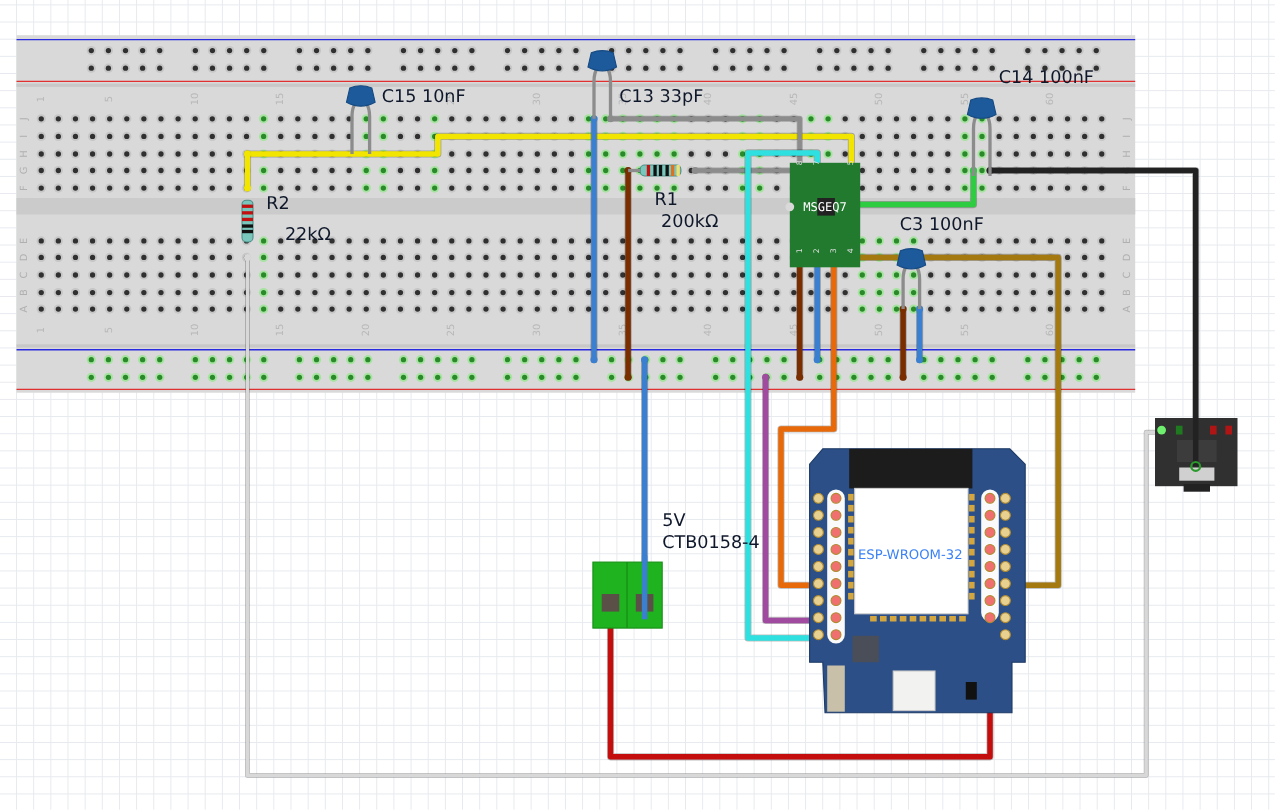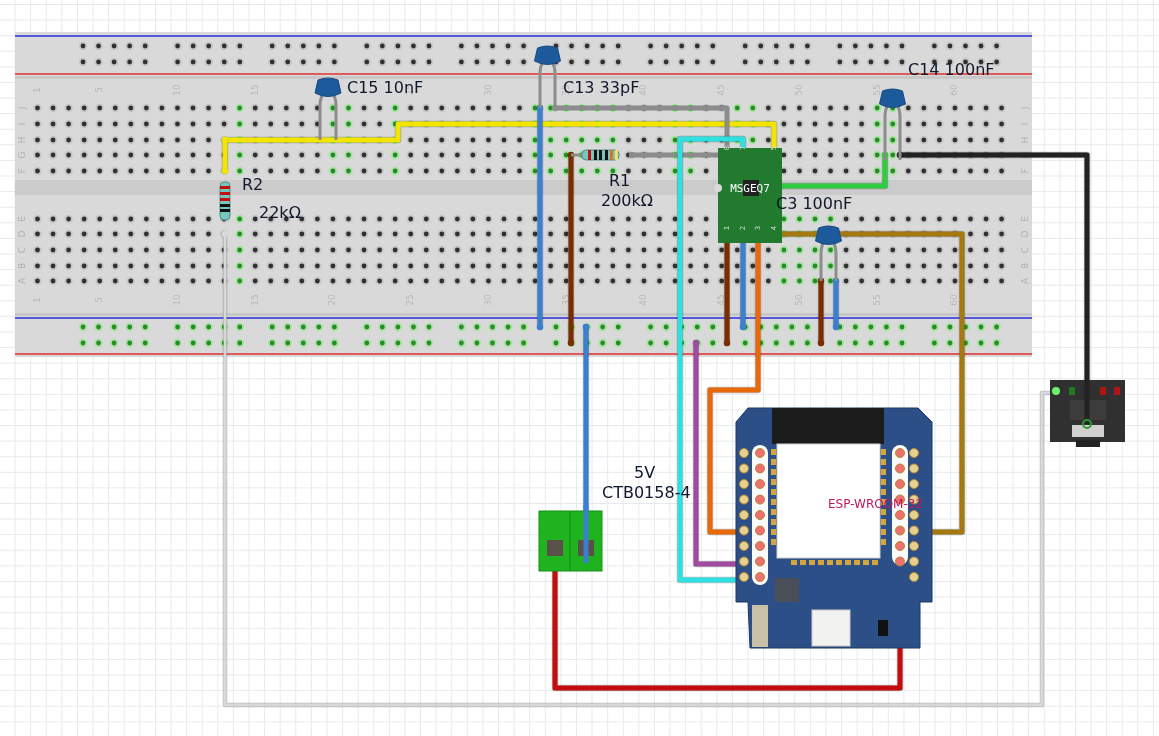--- a/index.html
+++ b/index.html
@@ -6,21 +6,21 @@
   body{width:1159px;height:736px;overflow:hidden;position:relative;
     background-color:#ffffff;
     background-image:
       linear-gradient(#e6e9ee 1px, transparent 1px),
       linear-gradient(90deg, #e6e9ee 1px, transparent 1px);
     background-size:15.6px 15.6px;
     background-position:-1px 4px;
     font-family:"DejaVu Sans","Liberation Sans",sans-serif;}
   #canvas{position:absolute;left:0;top:0;}
   .lbl{position:absolute;font-size:16px;color:#0f172a;line-height:19px;white-space:pre;}
-  .esp-text{position:absolute;font-size:12px;color:#be185d;margin-left:48px;}
+  .esp-text{position:absolute;font-size:12px;color:#3b82f6;}
 </style>
 </head>
 <body>
 
 <svg id="canvas" width="1159" height="736" viewBox="0 0 1159 736">
   <g id="bb">
       <rect x="15" y="32" width="1017" height="325" fill="#d9d9d9"></rect>
       <rect x="15" y="180" width="1017" height="15" fill="#cbcbcb"></rect>
       <rect x="15" y="76" width="1017" height="3" fill="#c8c8c8"></rect>
       <rect x="15" y="313" width="1017" height="3" fill="#c8c8c8"></rect>
@@ -1959,20 +1959,20 @@
         <rect x="1114" y="387" width="6" height="8" fill="#b01515"></rect>
         <line x1="1087" y1="380" x2="1087" y2="424" stroke="#222222" stroke-width="5"></line>
         <circle cx="1087" cy="424" r="4" fill="none" stroke="#2a9a2a" stroke-width="2"></circle>
       </g>
     </g>
 </svg>
 
 <div class="lbl" style="left:347px;top:78px">C15 10nF</div>
 <div class="lbl" style="left:563px;top:78px">C13 33pF</div>
 <div class="lbl" style="left:908px;top:60px">C14 100nF</div>
-<div class="lbl" style="left:776px;top:194px">C3 100nF</div>
-<div class="lbl" style="left:609px;top:171px">R1</div>
+<div class="lbl" style="left:818px;top:194px">C3 100nF</div>
+<div class="lbl" style="left:595px;top:171px">R1</div>
 <div class="lbl" style="left:601px;top:191px">200kΩ</div>
 <div class="lbl" style="left:242px;top:175px">R2</div>
 <div class="lbl" style="left:259px;top:203px">22kΩ</div>
-<div class="lbl" style="left:634px;top:463px">5V</div>
+<div class="lbl" style="left:602px;top:463px">5V</div>
 <div class="lbl" style="left:602px;top:483px">CTB0158-4</div>
 <div class="esp-text" style="left:780px;top:497px">ESP-WROOM-32</div>
 
 </body></html>

